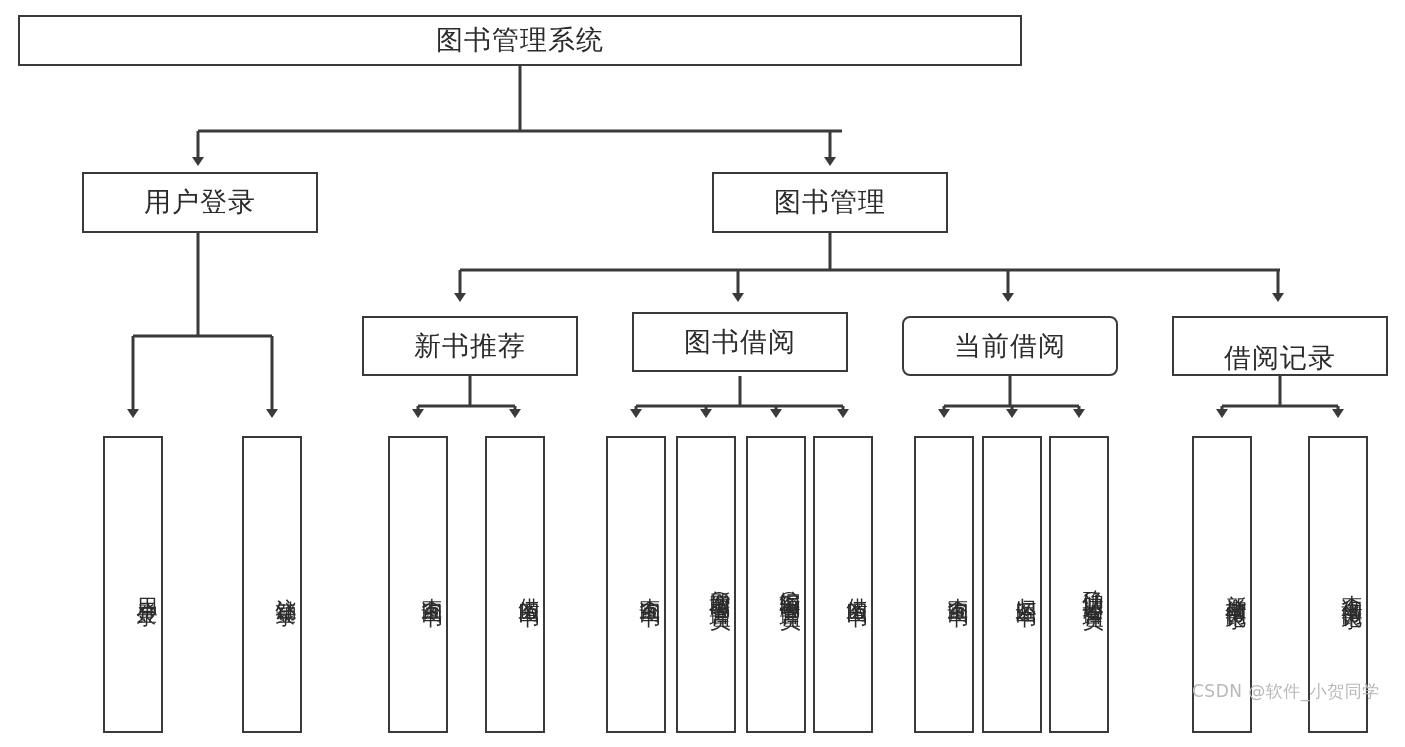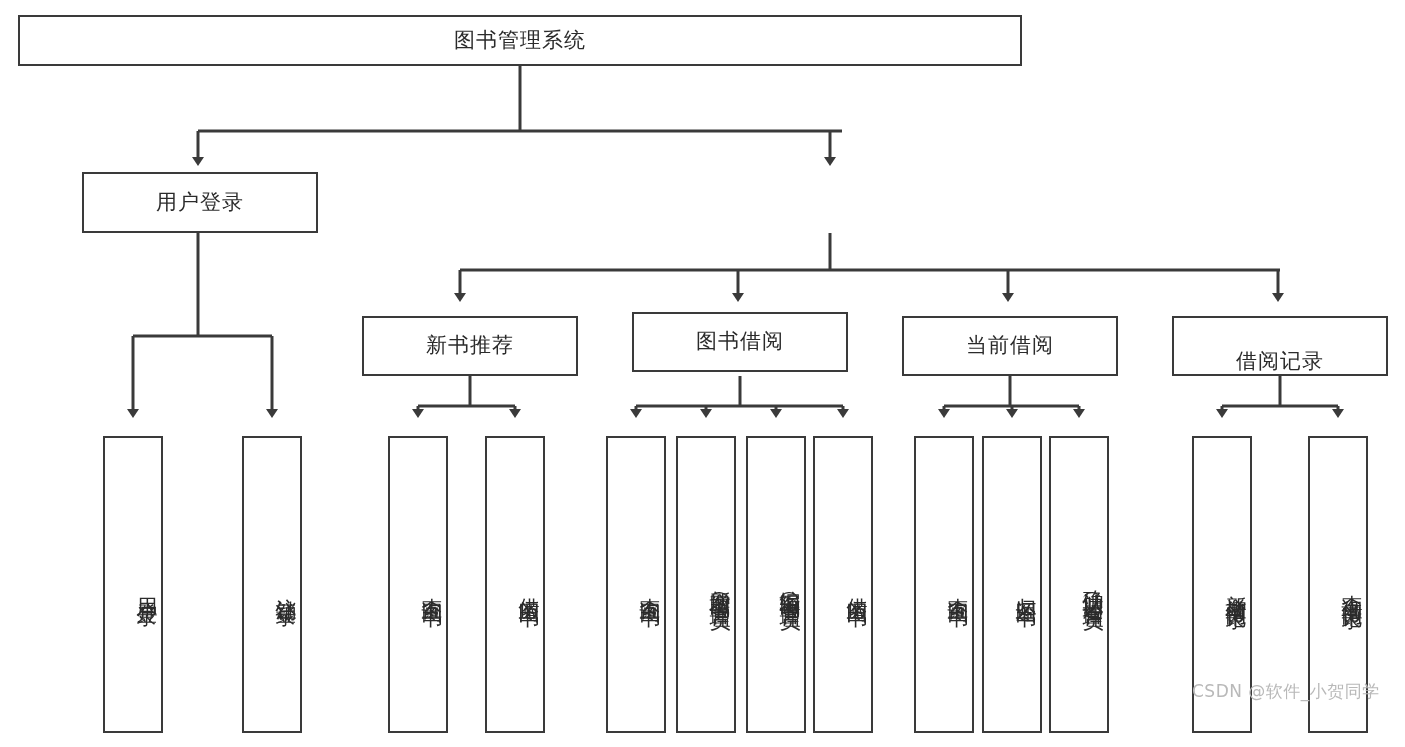--- a/index.html
+++ b/index.html
@@ -30,21 +30,21 @@
     position: absolute;
     box-sizing: border-box;
     background: #ffffff;
     border: 2px solid #3a3a3a;
     display: flex;
     align-items: center;
     justify-content: center;
     color: #2b2b2b;
   }
   .node.horiz {
-    font-size: 21px;
+    font-size: 27px;
     letter-spacing: 1px;
     line-height: 1.2;
   }
   .node.vert {
     writing-mode: vertical-rl;
     text-orientation: upright;
     font-size: 21px;
     letter-spacing: 3px;
     padding-top: 4px;
     align-items: flex-start;
@@ -120,30 +120,33 @@
   </svg>
 
   <div class="node horiz" style="left:18px; top:15px; width:1004px; height:51px;">
     <span>图书管理系统</span>
   </div>
 
   <div class="node horiz" style="left:82px; top:172px; width:236px; height:61px;">
     <span>用户登录</span>
   </div>
 
+  <div class="node horiz" style="left:712px; top:172px; width:236px; height:61px;">
+    <span>图书管理</span>
+  </div>
 
   <div class="node horiz" style="left:362px; top:316px; width:216px; height:60px;">
     <span>新书推荐</span>
   </div>
 
   <div class="node horiz" style="left:632px; top:312px; width:216px; height:60px;">
     <span>图书借阅</span>
   </div>
 
-  <div class="node horiz" style="left:902px; top:316px; width:216px; height:60px;">
+  <div class="node horiz" style="left:902px; top:316px; width:216px; height:60px;border-radius:8px;">
     <span>当前借阅</span>
   </div>
 
   <div class="node horiz" style="left:1172px; top:316px; width:216px; height:60px;align-items:flex-end;">
     <span>借阅记录</span>
   </div>
 
   <div class="node vert" style="left:103px; top:436px; width:60px; height:297px;">
     <span class="vlabel">用户登录</span>
   </div>

